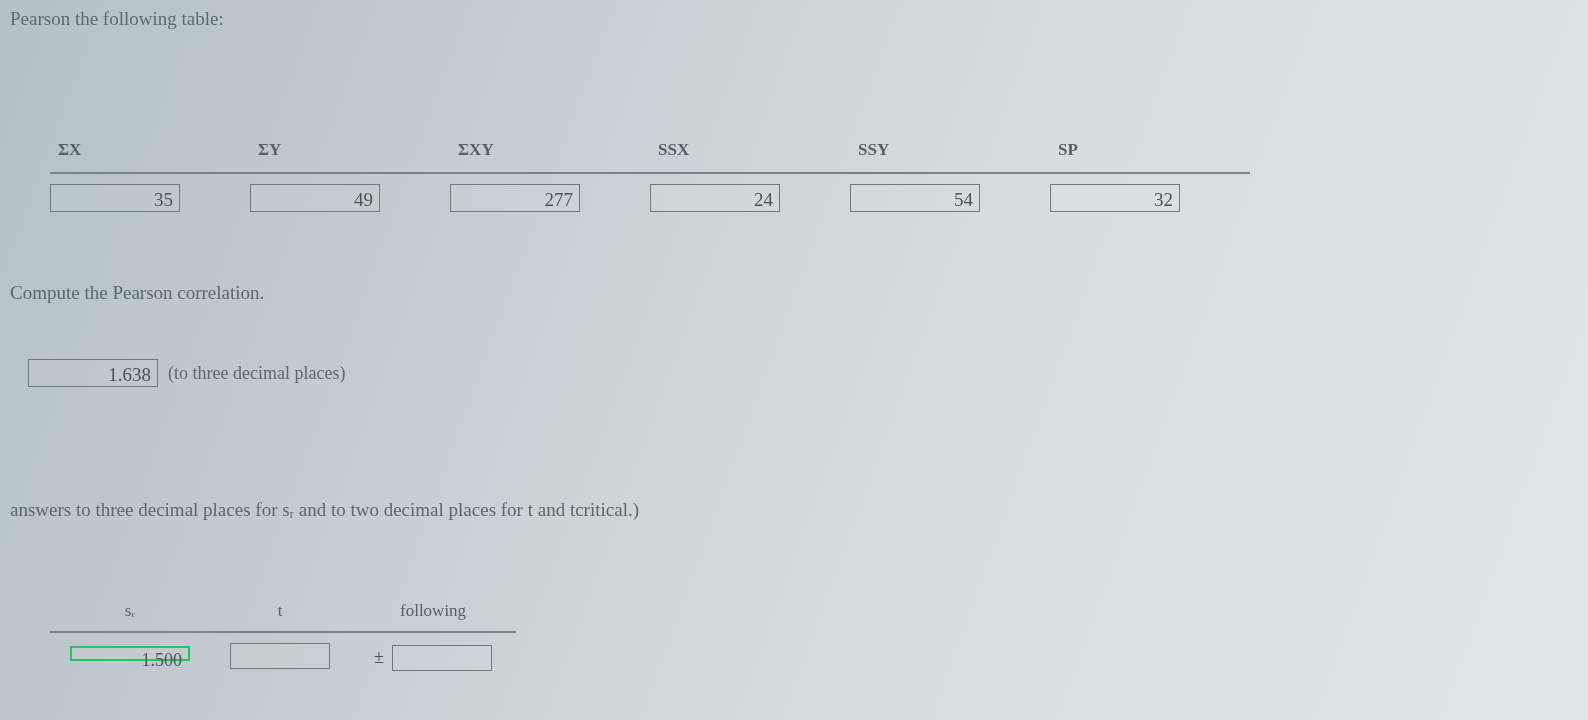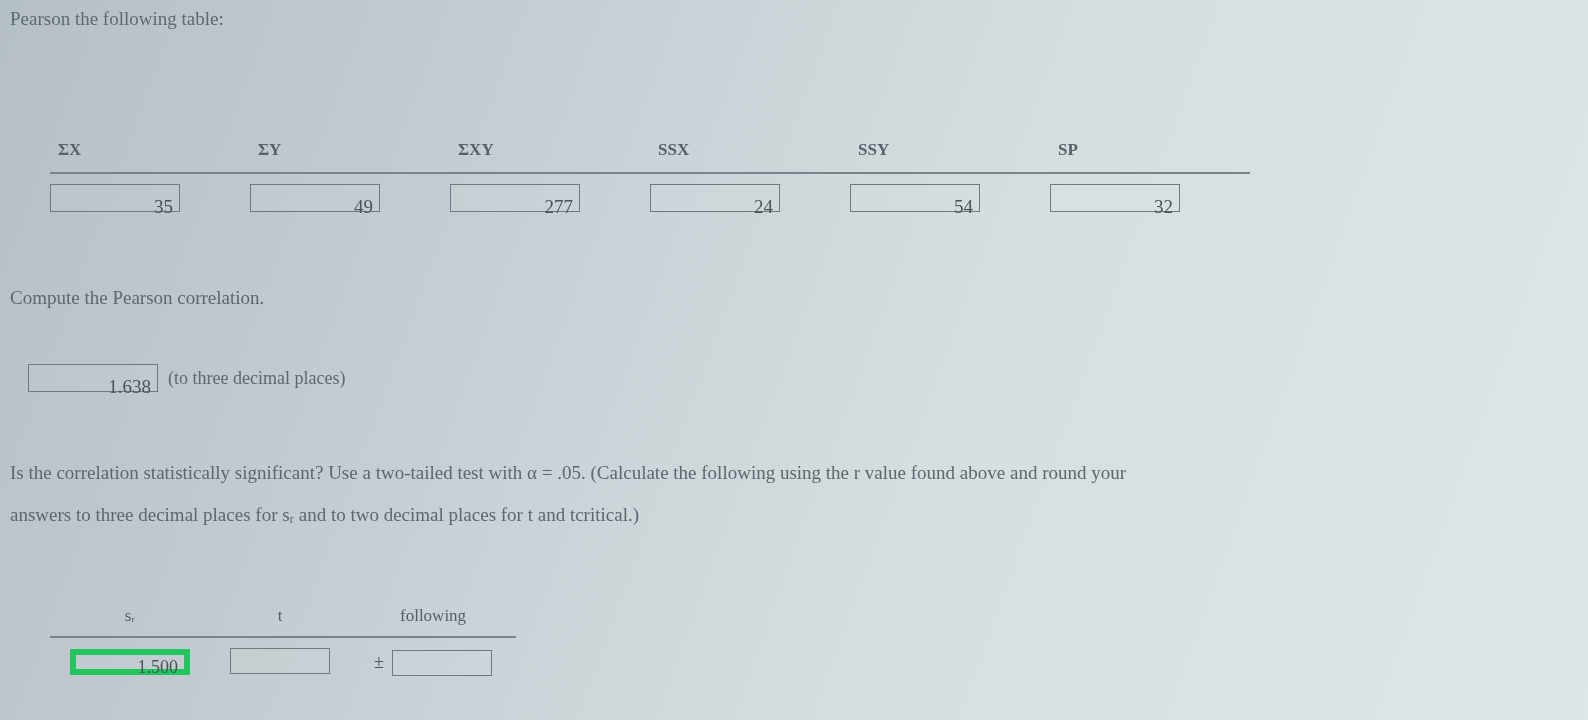--- a/index.html
+++ b/index.html
@@ -35,21 +35,21 @@
     padding: 10px 70px 0 0;
     vertical-align: top;
   }
   .input-box {
     display: inline-block;
     width: 130px;
     height: 28px;
     border: 1px solid #6f7a7e;
     background: rgba(255,255,255,0.05);
     text-align: right;
-    padding: 11px 6px;
+    padding: 4px 6px;
     font-size: 19px;
     color: #4a5458;
     font-family: Georgia, serif;
   }
   .section-text {
     font-size: 19px;
     color: #5c686c;
     margin-top: 70px;
     margin-bottom: 55px;
   }
@@ -85,22 +85,22 @@
     border-bottom: 2px solid #7a8488;
   }
   .bottom-table td {
     padding: 10px 20px 0 20px;
     text-align: center;
     vertical-align: middle;
   }
   .input-small {
     display: inline-block;
     width: 120px;
-    height: 26px;
-    border: 6px solid #22c55e;
+    height: 15px;
+    border: 2px solid #22c55e;
     background: rgba(255,255,255,0.05);
     text-align: right;
     padding: 2px 6px;
     font-size: 18px;
     color: #4a5458;
     font-family: Georgia, serif;
   }
   .input-empty {
     display: inline-block;
     width: 100px;
@@ -140,21 +140,21 @@
 </table>
 
 <div class="section-text">Compute the Pearson correlation.</div>
 
 <div class="pearson-row">
   <span class="input-box">1.638</span>
   <span class="note">(to three decimal places)</span>
 </div>
 
 <div class="para">
-  <span>Is the correlation statistically significant? Use a two-tailed test with α = .05. (Calculate the following using the r value found above and round your</span><br>
+  <br>
   <span>answers to three decimal places for sᵣ and to two decimal places for t and tcritical.)</span>
 </div>
 
 <table class="bottom-table">
   <thead>
     <tr>
       <th>sᵣ</th>
       <th>t</th>
       <th>following</th>
     </tr>

